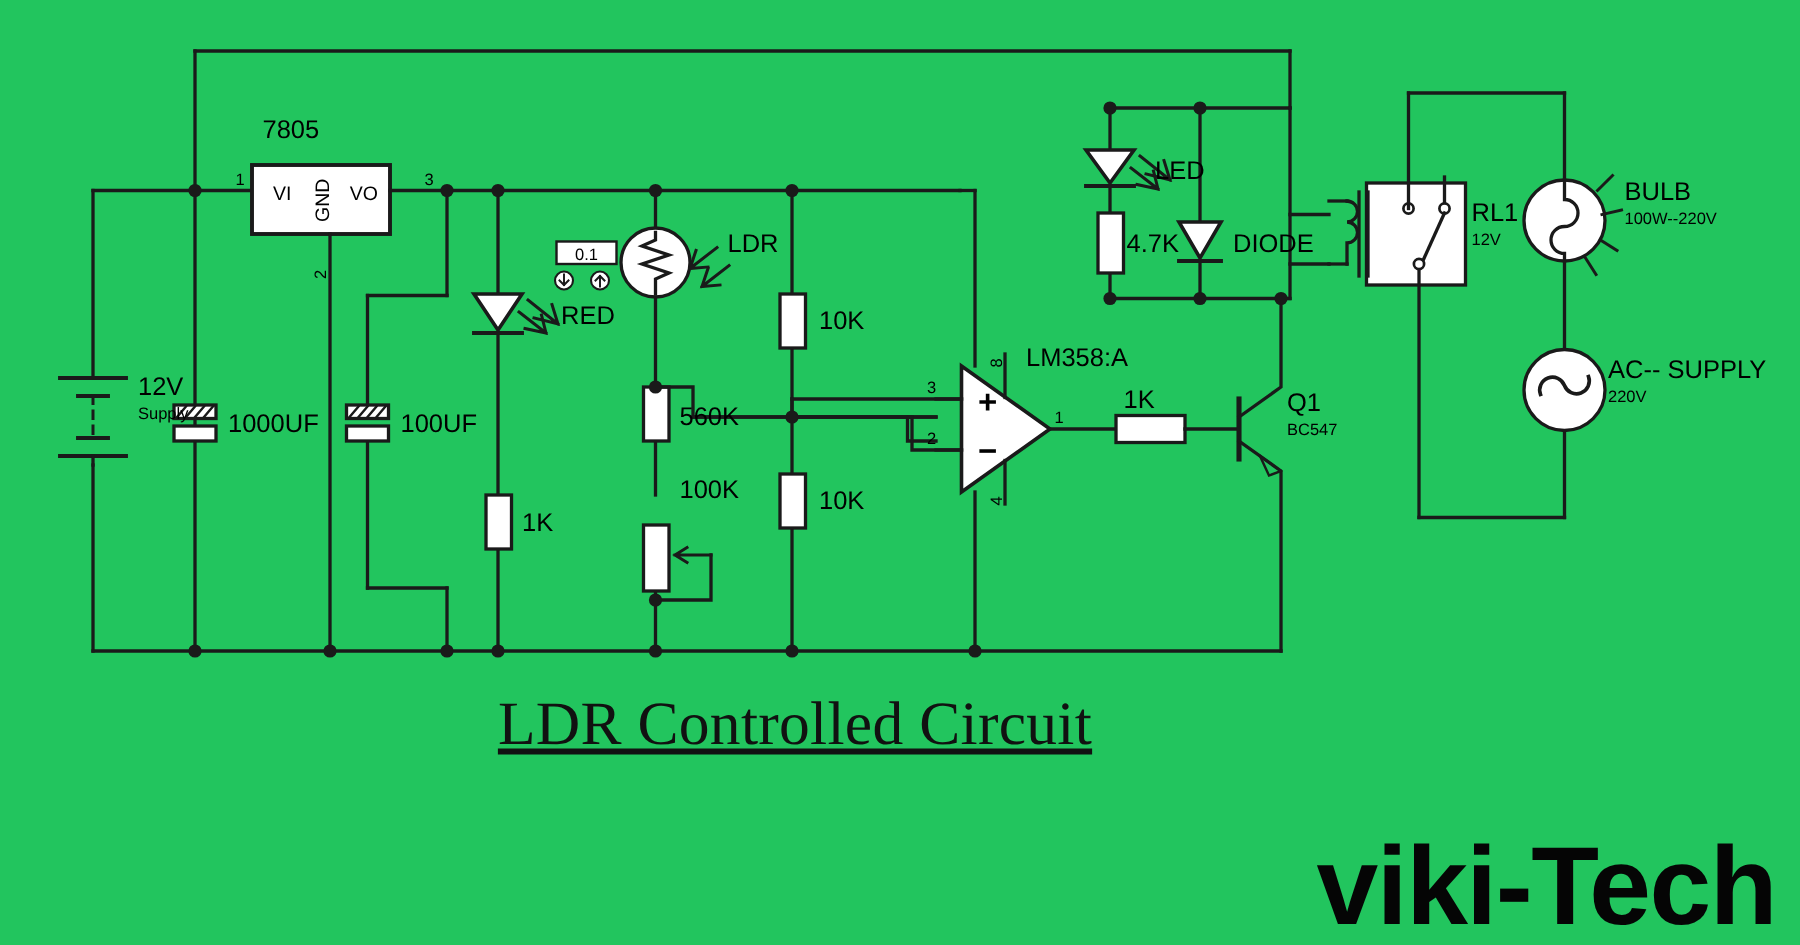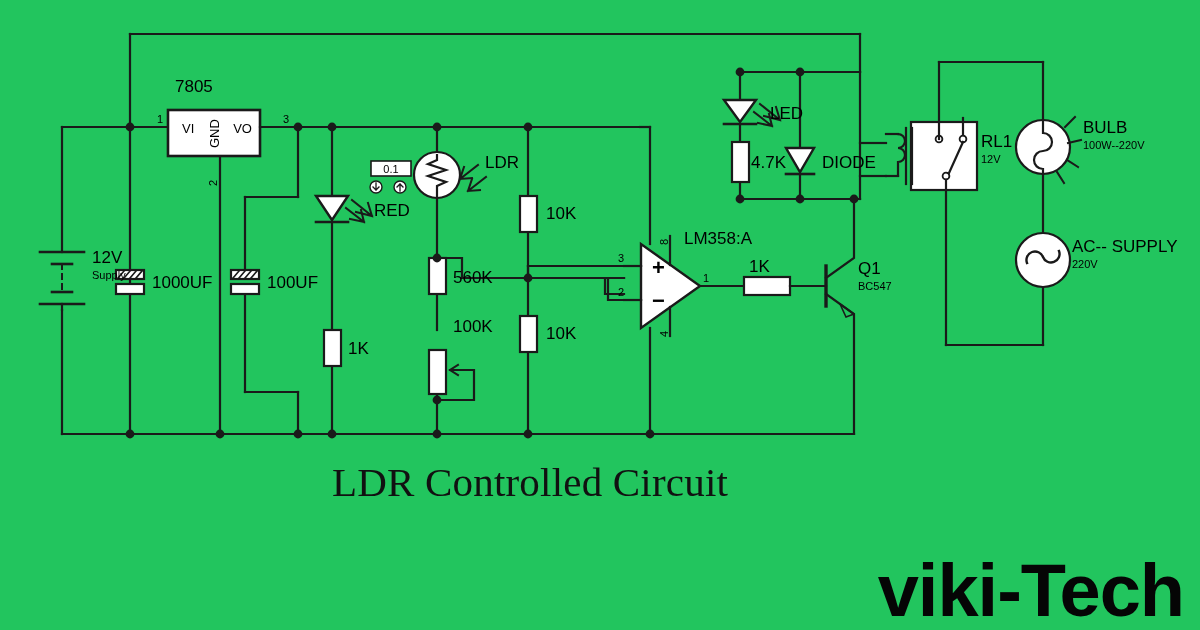--- a/index.html
+++ b/index.html
@@ -30,20 +30,21 @@
     position: absolute;
     left: 0;
     top: 458px;
     width: 1060px;
     text-align: center;
     font-family: "Liberation Serif", serif;
     font-size: 41px;
     color: #111111;
     letter-spacing: 0.2px;
     white-space: nowrap;
+    text-decoration: underline;
   }
   #watermark {
     position: absolute;
     right: 16px;
     bottom: 2px;
     font-family: "Liberation Sans", sans-serif;
     font-size: 74px;
     font-weight: bold;
     color: #050505;
     letter-spacing: -1px;

